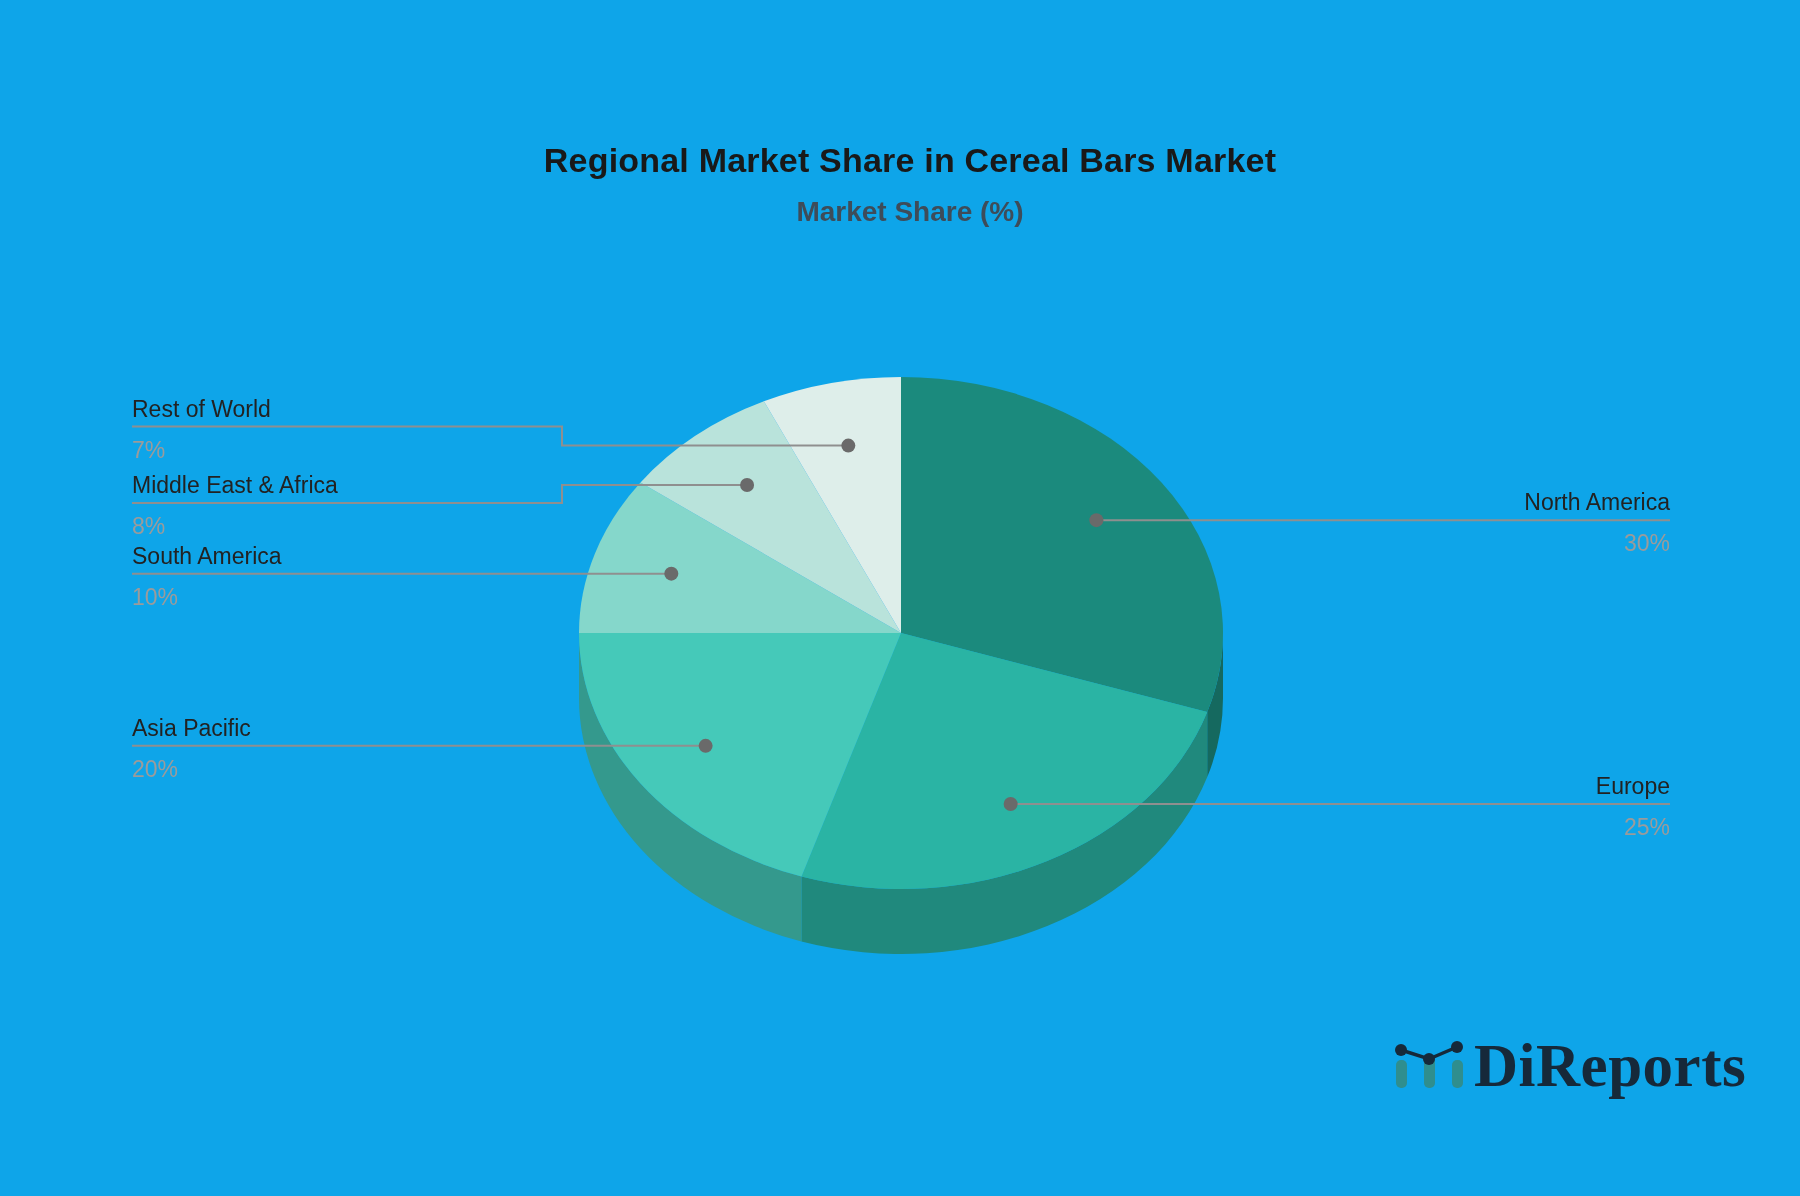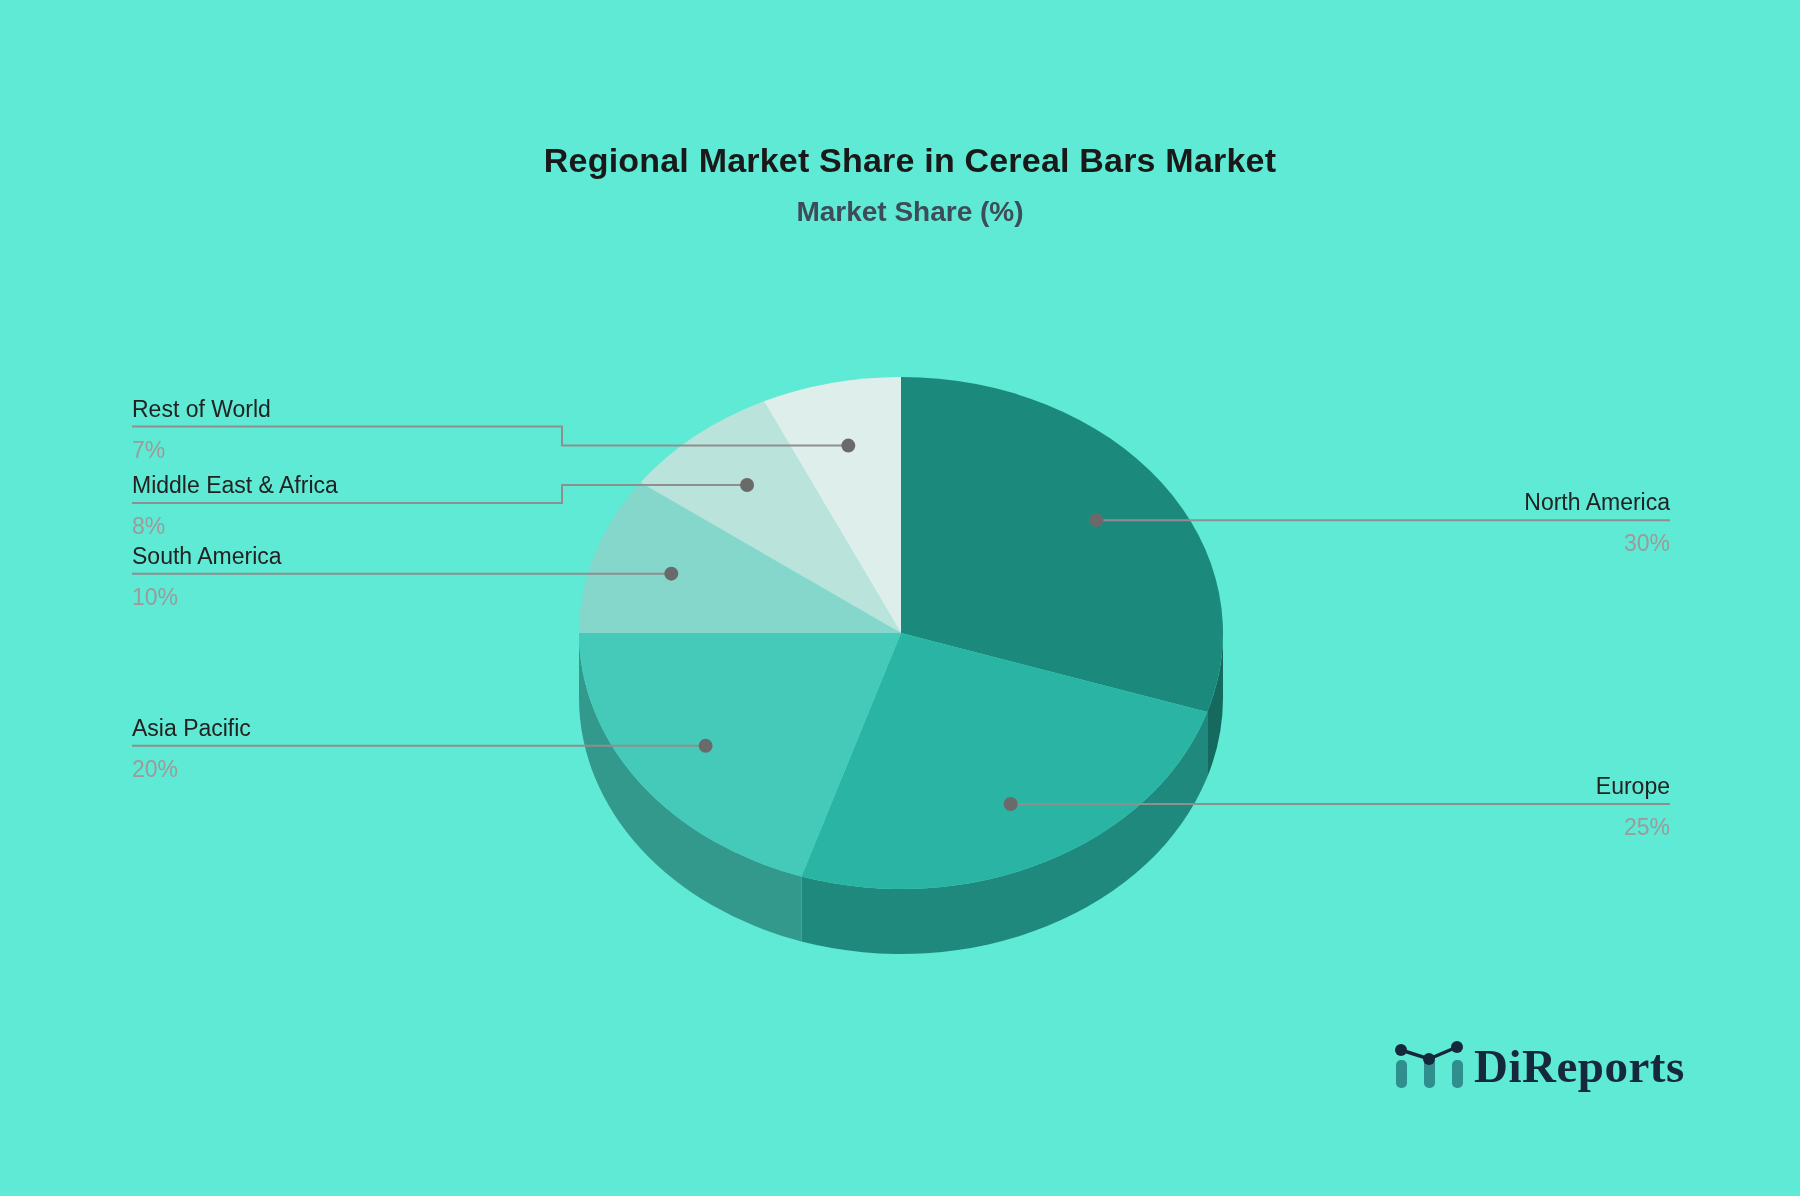--- a/index.html
+++ b/index.html
@@ -1,25 +1,25 @@
 <!DOCTYPE html>
 <html><head>
 <meta charset="utf-8">
 <style>
   html,body{margin:0;padding:0;background:#fff;}
-  .canvas{position:relative;width:1800px;height:1196px;background:#5eead4;overflow:hidden;
+  .canvas{position:relative;width:1800px;height:1196px;background:#0ea5e9;overflow:hidden;
           font-family:"Liberation Sans",sans-serif;}
   .chart-title{position:absolute;left:0;top:141px;width:1820px;text-align:center;
                font-size:34px;font-weight:700;color:#191919;letter-spacing:0.2px;}
   .chart-subtitle{position:absolute;left:0;top:196px;width:1820px;text-align:center;
                   font-size:28px;font-weight:700;color:#3e4c59;}
   .pie-svg{position:absolute;left:0;top:0;}
   .logo{position:absolute;left:1393px;top:1032px;height:62px;display:flex;
         align-items:flex-end;gap:9px;}
-  .logo-text{font-family:"Liberation Serif",serif;font-size:47px;font-weight:700;
+  .logo-text{font-family:"Liberation Serif",serif;font-size:61px;font-weight:700;
              color:#16293a;line-height:56px;letter-spacing:0.5px;}
 </style>
 </head>
 <body>
 
 <div class="canvas">
 
   <div class="chart-title">Regional Market Share in Cereal Bars Market</div>
   <div class="chart-subtitle">Market Share (%)</div>
 

